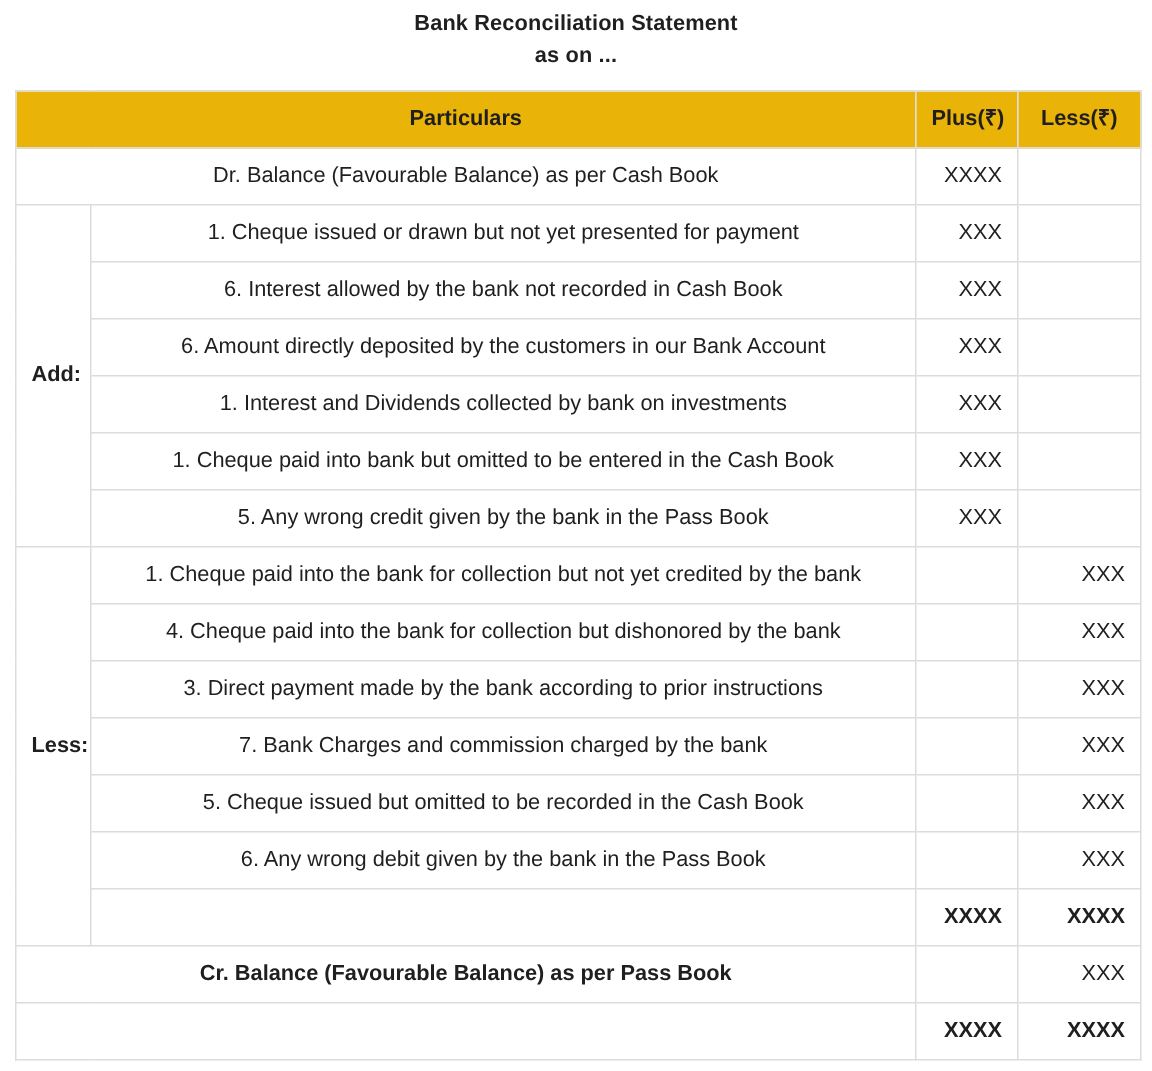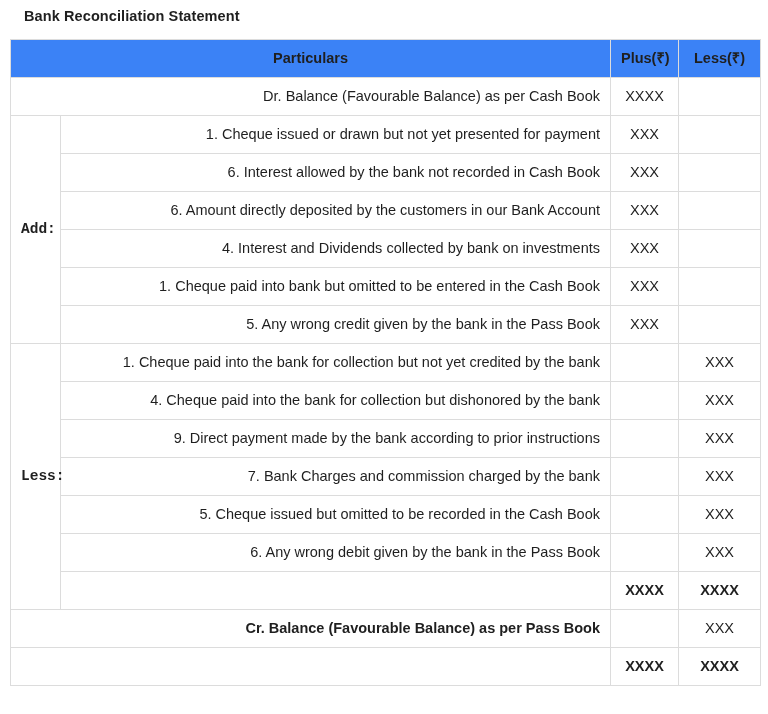--- a/index.html
+++ b/index.html
@@ -18,22 +18,21 @@
   .page {
     width: 768px;
     height: 714px;
     box-sizing: border-box;
     position: relative;
     overflow: hidden;
   }
 
   .title-block {
     padding-top: 6px;
-    text-align: left;
-    margin-left: 24px;
+    text-align: center;
   }
   .title-main {
     font-size: 14.5px;
     font-weight: bold;
     line-height: 21px;
     letter-spacing: 0.1px;
   }
   .title-sub {
     font-size: 14.5px;
     font-weight: bold;
@@ -62,58 +61,58 @@
     border: 1px solid #dcdcdc;
     font-size: 14.5px;
     line-height: 19px;
     padding: 9px 10px;
     vertical-align: middle;
     height: 20px;
     box-sizing: border-box;
   }
 
   table.brs thead th {
-    background: #3b82f6;
+    background: #eab308;
     font-weight: bold;
     text-align: center;
     padding-top: 9px;
     padding-bottom: 9px;
     color: #1f1f1f;
   }
 
   td.particulars {
-    text-align: right;
+    text-align: center;
     white-space: nowrap;
   }
   td.grouplabel {
     text-align: center;
     font-weight: bold;
     vertical-align: top;
     padding-top: 9px;
     padding-right: 8px;
     padding-left: 4px;
-    font-family: Liberation Mono, monospace;
   }
   td.amt {
-    text-align: center;
+    text-align: right;
     padding-left: 4px;
     padding-right: 4px;
   }
 
   .bold { font-weight: bold; }
 
   tr.spacer-row td { height: 38px; }
 </style>
 </head>
 <body>
 
 <div class="page">
 
   <div class="title-block">
     <div class="title-main">Bank Reconciliation Statement</div>
+    <div class="title-sub">as on ...</div>
   </div>
 
   <div class="table-wrap">
     <table class="brs">
       <colgroup>
         <col class="c-label">
         <col class="c-part">
         <col class="c-plus">
         <col class="c-minus">
       </colgroup>
@@ -144,21 +143,21 @@
           <td class="particulars">6. Interest allowed by the bank not recorded in Cash Book</td>
           <td class="amt">XXX</td>
           <td class="amt"></td>
         </tr>
         <tr>
           <td class="particulars">6. Amount directly deposited by the customers in our Bank Account</td>
           <td class="amt">XXX</td>
           <td class="amt"></td>
         </tr>
         <tr>
-          <td class="particulars">4. Interest and Dividends collected by bank on investments</td>
+          <td class="particulars">1. Interest and Dividends collected by bank on investments</td>
           <td class="amt">XXX</td>
           <td class="amt"></td>
         </tr>
         <tr>
           <td class="particulars">1. Cheque paid into bank but omitted to be entered in the Cash Book</td>
           <td class="amt">XXX</td>
           <td class="amt"></td>
         </tr>
         <tr>
           <td class="particulars">5. Any wrong credit given by the bank in the Pass Book</td>
@@ -171,21 +170,21 @@
           <td class="particulars">1. Cheque paid into the bank for collection but not yet credited by the bank</td>
           <td class="amt"></td>
           <td class="amt">XXX</td>
         </tr>
         <tr>
           <td class="particulars">4. Cheque paid into the bank for collection but dishonored by the bank</td>
           <td class="amt"></td>
           <td class="amt">XXX</td>
         </tr>
         <tr>
-          <td class="particulars">9. Direct payment made by the bank according to prior instructions</td>
+          <td class="particulars">3. Direct payment made by the bank according to prior instructions</td>
           <td class="amt"></td>
           <td class="amt">XXX</td>
         </tr>
         <tr>
           <td class="particulars">7. Bank Charges and commission charged by the bank</td>
           <td class="amt"></td>
           <td class="amt">XXX</td>
         </tr>
         <tr>
           <td class="particulars">5. Cheque issued but omitted to be recorded in the Cash Book</td>

